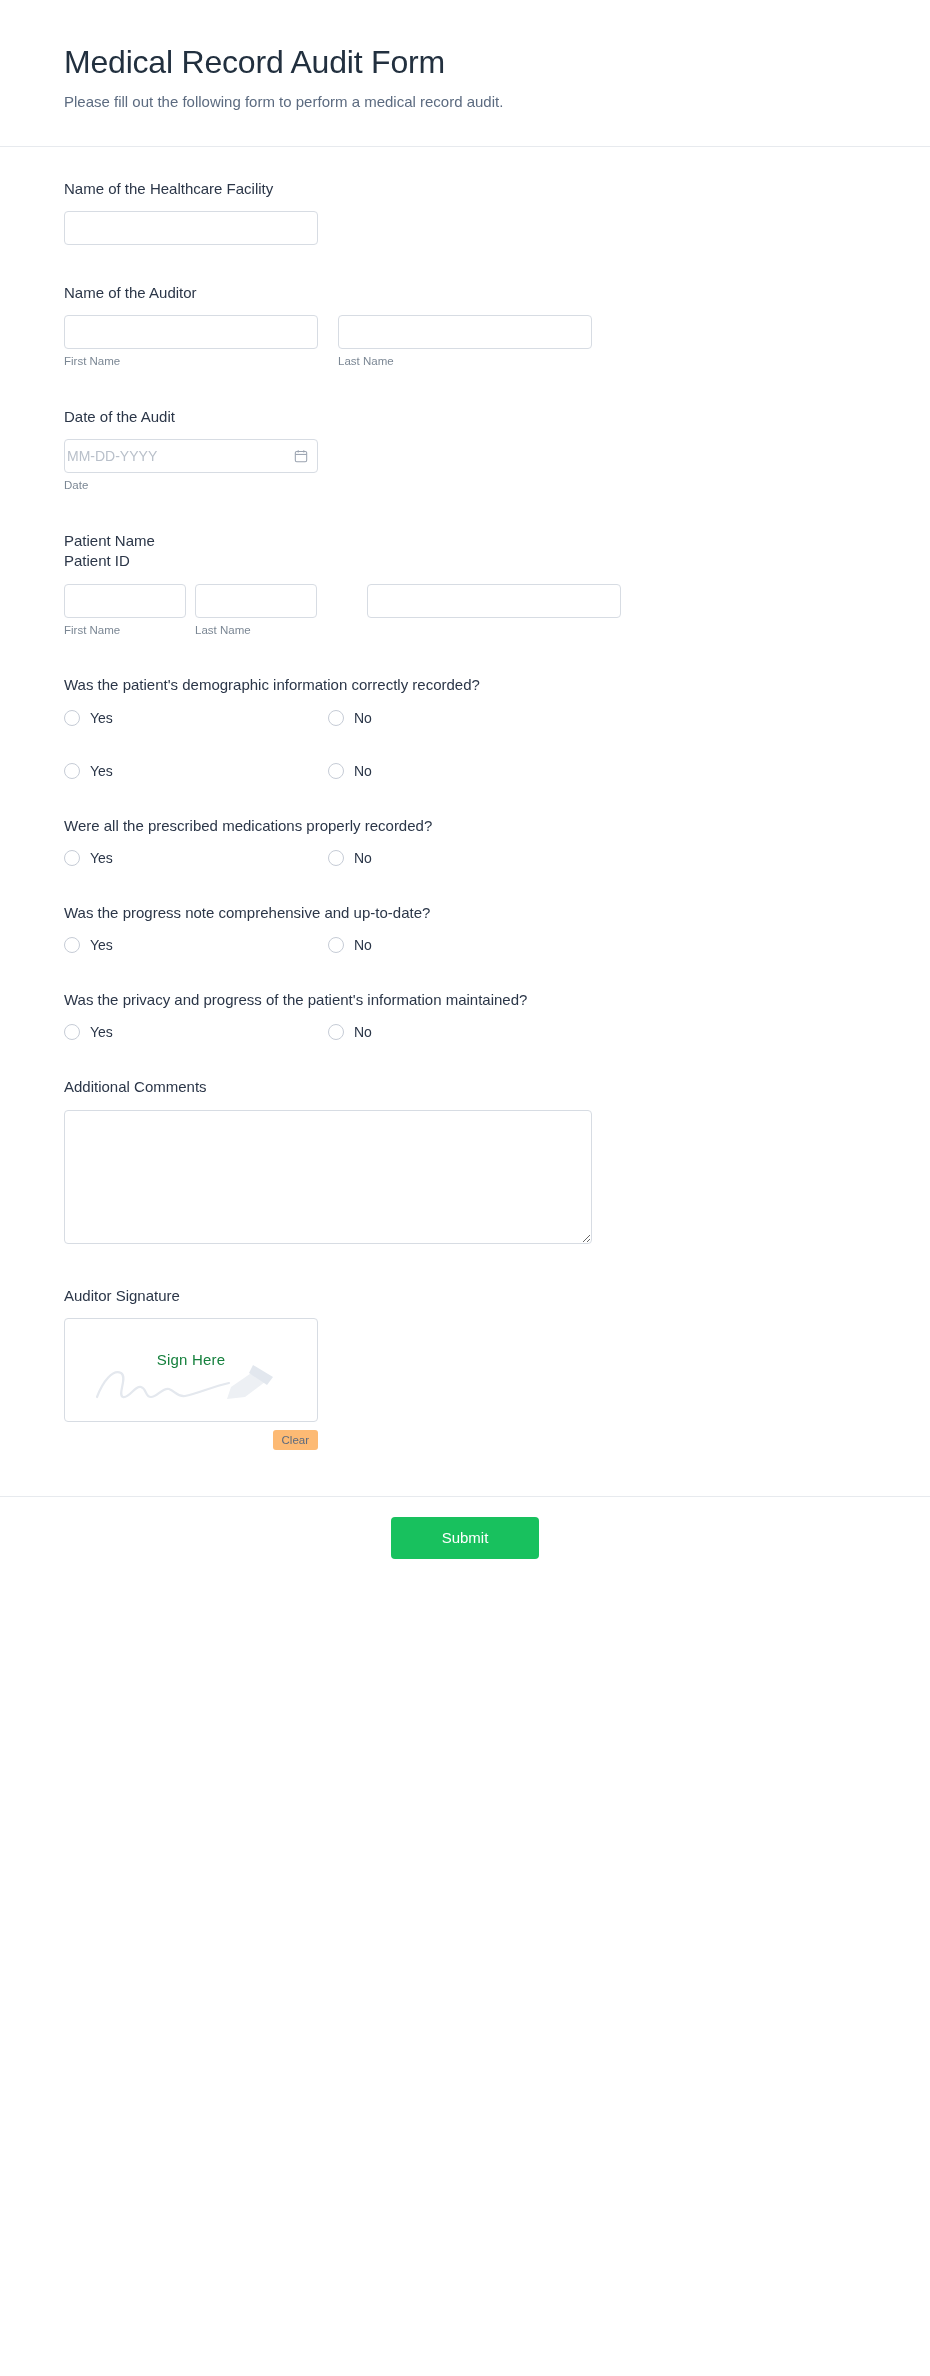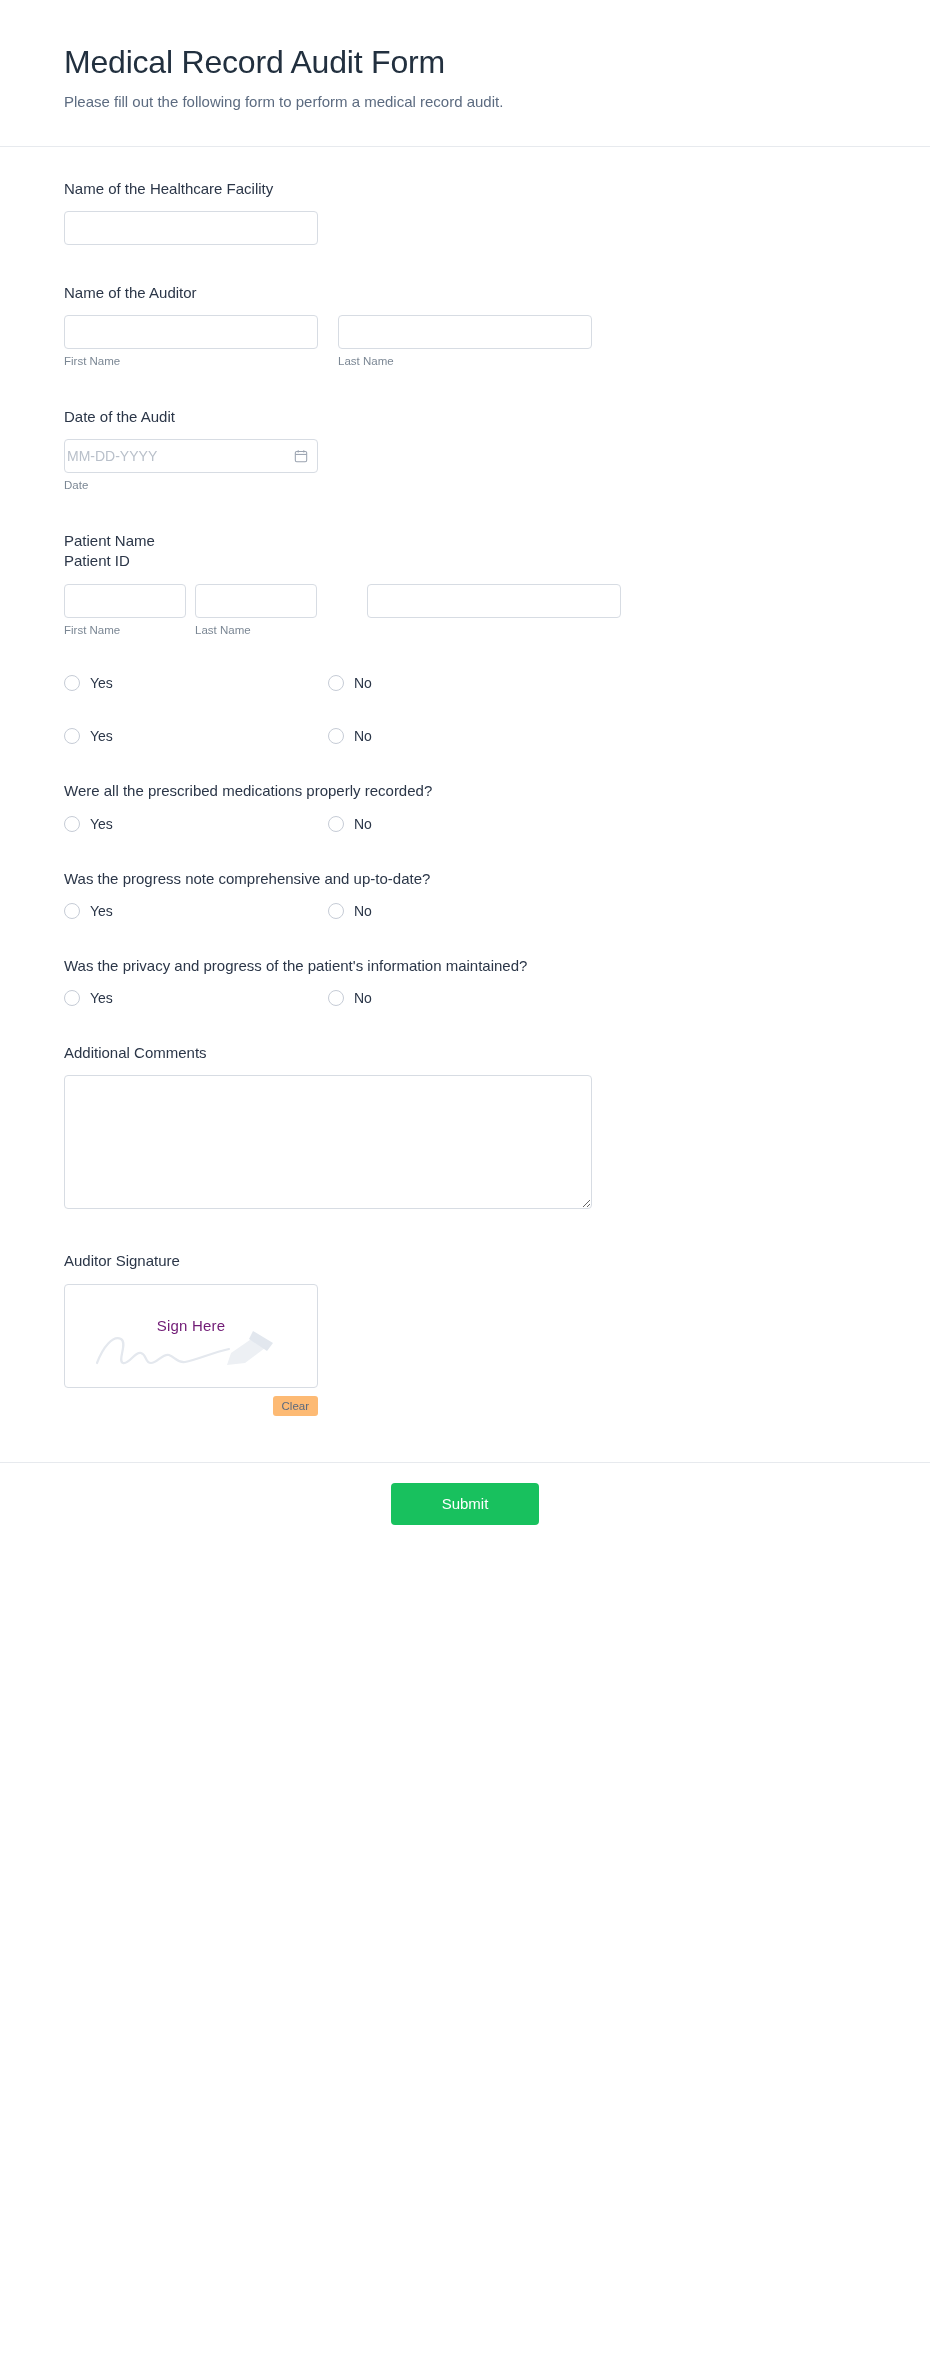--- a/index.html
+++ b/index.html
@@ -188,21 +188,21 @@
     position: relative;
     overflow: hidden;
   }
   .sig-hint {
     position: absolute;
     top: 32px;
     left: 0;
     right: 0;
     text-align: center;
     font-size: 15px;
-    color: #701a75;
+    color: #15803d;
     letter-spacing: 0.2px;
   }
   .sig-art {
     position: absolute;
     left: 28px;
     top: 44px;
   }
   .clear-row {
     width: 254px;
     display: flex;
@@ -302,20 +302,21 @@
             <div class="sub-label">Last Name</div>
           </div>
         </div>
         <div class="col patient-id-col">
           <input class="text-input w-patient-id" type="text" placeholder="" style="">
         </div>
       </div>
     </div>
 
     <div class="question-block">
+      <div class="question-text">Was the patient's demographic information correctly recorded?</div>
       <div class="radio-row">
         <label class="radio-opt">
           <span class="radio-circle"></span>
           <span class="radio-label">Yes</span>
         </label>
         <label class="radio-opt">
           <span class="radio-circle"></span>
           <span class="radio-label">No</span>
         </label>
       </div>

